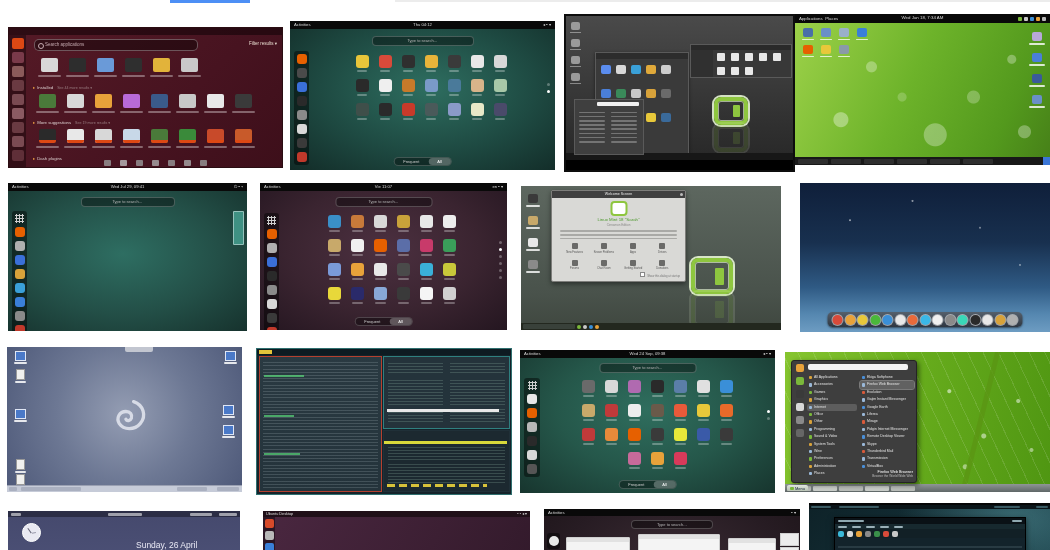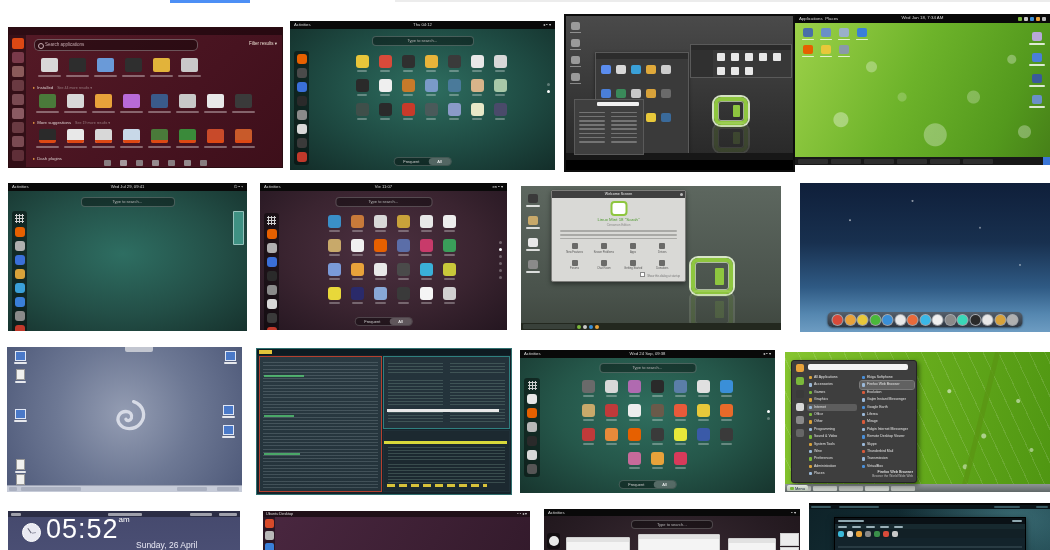--- a/index.html
+++ b/index.html
@@ -837,22 +837,20 @@
 </div>
 
 <div class="th" id="t41">
   <div class="abs bar">
     <i style="left:3px;width:10px"></i>
       <i style="left:100px;width:34px"></i>
     <i style="right:28px;width:22px"></i>
       <i style="right:3px;width:18px"></i>
     </div>
   <div class="abs face"></div>
-  <div class="abs time">
-    <span>05:52</span><span class="mer">am</span></div>
   <div class="abs date">Sunday, 26 April</div>
 
 </div>
 
 <div class="th" id="t42">
   <div class="abs bar">
     <span>Ubuntu Desktop</span>
     <span>▪ ▪ ◂ ▾</span>
     </div>
   <div class="abs launch">

